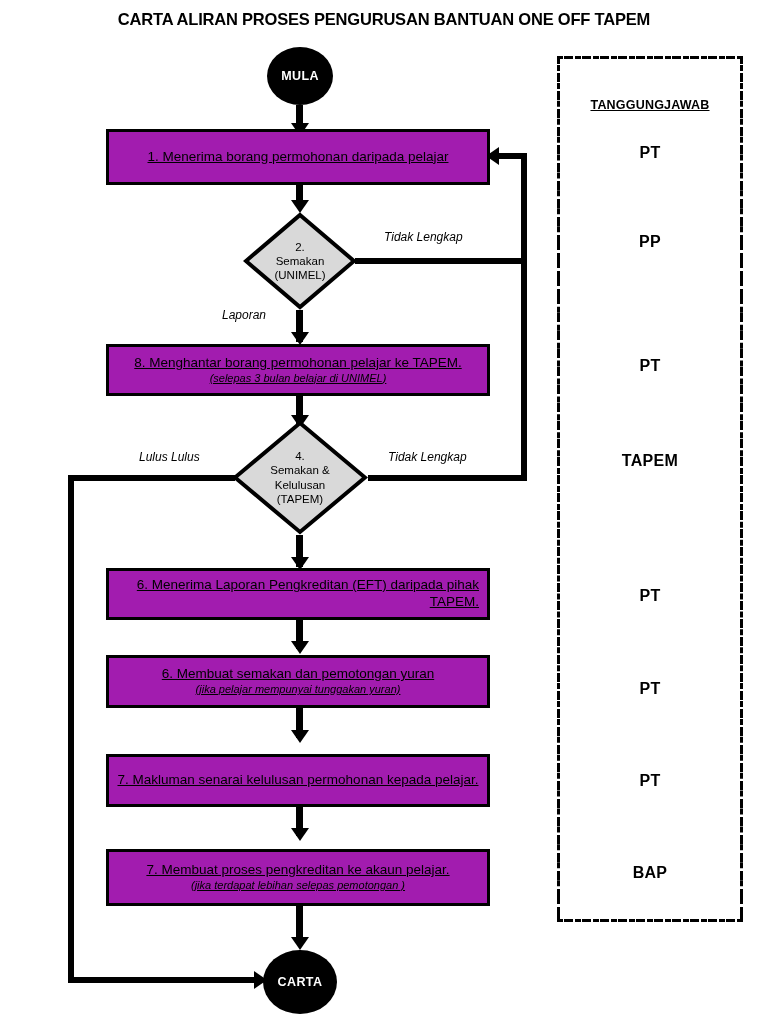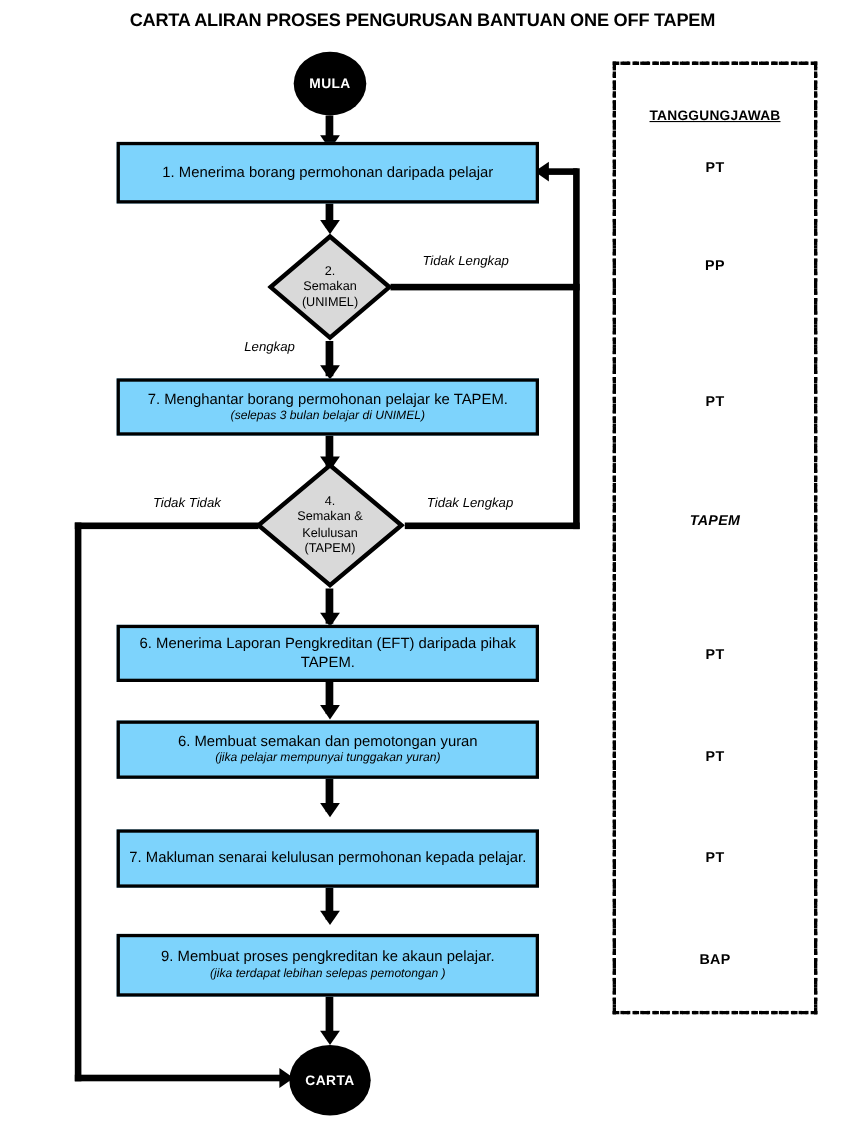--- a/index.html
+++ b/index.html
@@ -40,29 +40,30 @@
     font-size: 12.5px;
     font-weight: bold;
     display: flex;
     align-items: center;
     justify-content: center;
     letter-spacing: 0.4px;
   }
 
   .pbox {
     position: absolute;
-    background: #7dd3fc;
+    background: #a21caf;
     border: 3px solid #000000;
     box-sizing: border-box;
     display: flex;
     flex-direction: column;
     align-items: center;
     justify-content: center;
-    text-align: center;
+    text-align: right;
     padding: 0 8px;
+    text-decoration: underline;
   }
   .pbox .l1 { font-size: 13.5px; line-height: 1.25; }
   .pbox .l2 { font-size: 11px; font-style: italic; line-height: 1.25; }
 
   .diamond-wrap { position: absolute; }
   .diamond-wrap svg { position: absolute; left: 0; top: 0; }
   .diamond-wrap .dlabel {
     position: absolute;
     left: 0; top: 0;
     width: 100%; height: 100%;
@@ -136,21 +137,21 @@
     font-weight: bold;
     text-decoration: underline;
     letter-spacing: 0.2px;
     margin-top: 34px;
   }
   .resp-item {
     position: absolute;
     width: 186px;
     left: 557px;
     text-align: center;
-    font-size: 13px;
+    font-size: 16px;
     font-weight: bold;
     letter-spacing: 0.3px;
   }
 </style>
 </head>
 <body>
 
 <div id="page">
 
   <div id="chart-title">CARTA ALIRAN PROSES PENGURUSAN BANTUAN ONE OFF TAPEM</div>
@@ -208,70 +209,70 @@
       <polygon points="57,3 111,49 57,95 3,49" fill="#d9d9d9" stroke="#000000" stroke-width="4"></polygon>
     </svg>
     <div class="dlabel">
       <div>2.</div>
       <div>Semakan</div>
       <div>(UNIMEL)</div>
     </div>
   </div>
 
   <div class="elabel" style="left:384px; top:230px;">Tidak Lengkap</div>
-  <div class="elabel" style="left:222px; top:308px;">Lengkap</div>
+  <div class="elabel" style="left:222px; top:308px;">Laporan</div>
 
   <div class="pbox" style="left:106px; top:344px; width:384px; height:52px;">
-    <div class="l1">7. Menghantar borang permohonan pelajar ke TAPEM.</div>
+    <div class="l1">8. Menghantar borang permohonan pelajar ke TAPEM.</div>
     <div class="l2">(selepas 3 bulan belajar di UNIMEL)</div>
   </div>
 
   <div class="diamond-wrap" style="left:232px; top:420px; width:136px; height:115px;">
     <svg width="136" height="115" viewBox="0 0 136 115">
       <polygon points="68,3 133,57.5 68,112 3,57.5" fill="#d9d9d9" stroke="#000000" stroke-width="4"></polygon>
     </svg>
     <div class="dlabel">
       <div>4.</div>
       <div>Semakan &amp;</div>
       <div>Kelulusan</div>
       <div>(TAPEM)</div>
     </div>
   </div>
 
-  <div class="elabel" style="left:139px; top:450px;">Tidak Tidak</div>
+  <div class="elabel" style="left:139px; top:450px;">Lulus Lulus</div>
   <div class="elabel" style="left:388px; top:450px;">Tidak Lengkap</div>
   <div class="elabel" style="left:181px; top:537px;margin-top:44px;">Lengkap &amp; Lulus</div>
 
   <div class="pbox" style="left:106px; top:568px; width:384px; height:52px;">
     <div class="l1">6. Menerima Laporan Pengkreditan (EFT) daripada pihak TAPEM.</div>
   </div>
 
   <div class="pbox" style="left:106px; top:655px; width:384px; height:53px;">
     <div class="l1">6. Membuat semakan dan pemotongan yuran</div>
     <div class="l2">(jika pelajar mempunyai tunggakan yuran)</div>
   </div>
 
   <div class="pbox" style="left:106px; top:754px; width:384px; height:53px;">
     <div class="l1">7. Makluman senarai kelulusan permohonan kepada pelajar.</div>
   </div>
 
   <div class="pbox" style="left:106px; top:849px; width:384px; height:57px;">
-    <div class="l1">9. Membuat proses pengkreditan ke akaun pelajar.</div>
+    <div class="l1">7. Membuat proses pengkreditan ke akaun pelajar.</div>
     <div class="l2">(jika terdapat lebihan selepas pemotongan )</div>
   </div>
 
   <div class="term" style="left:263px; top:950px; width:74px; height:64px;">
     <span>CARTA</span>
   </div>
 
   <div id="resp-panel"></div>
   <div id="resp-title">TANGGUNGJAWAB</div>
 
   <div class="resp-item" style="top:144px;">PT</div>
   <div class="resp-item" style="top:233px;">PP</div>
   <div class="resp-item" style="top:357px;">PT</div>
-  <div class="resp-item" style="top:465px;font-style:italic;">TAPEM</div>
+  <div class="resp-item" style="top:452px;">TAPEM</div>
   <div class="resp-item" style="top:587px;">PT</div>
   <div class="resp-item" style="top:680px;">PT</div>
   <div class="resp-item" style="top:772px;">PT</div>
   <div class="resp-item" style="top:864px;">BAP</div>
 
 </div>
 
 </body></html>

